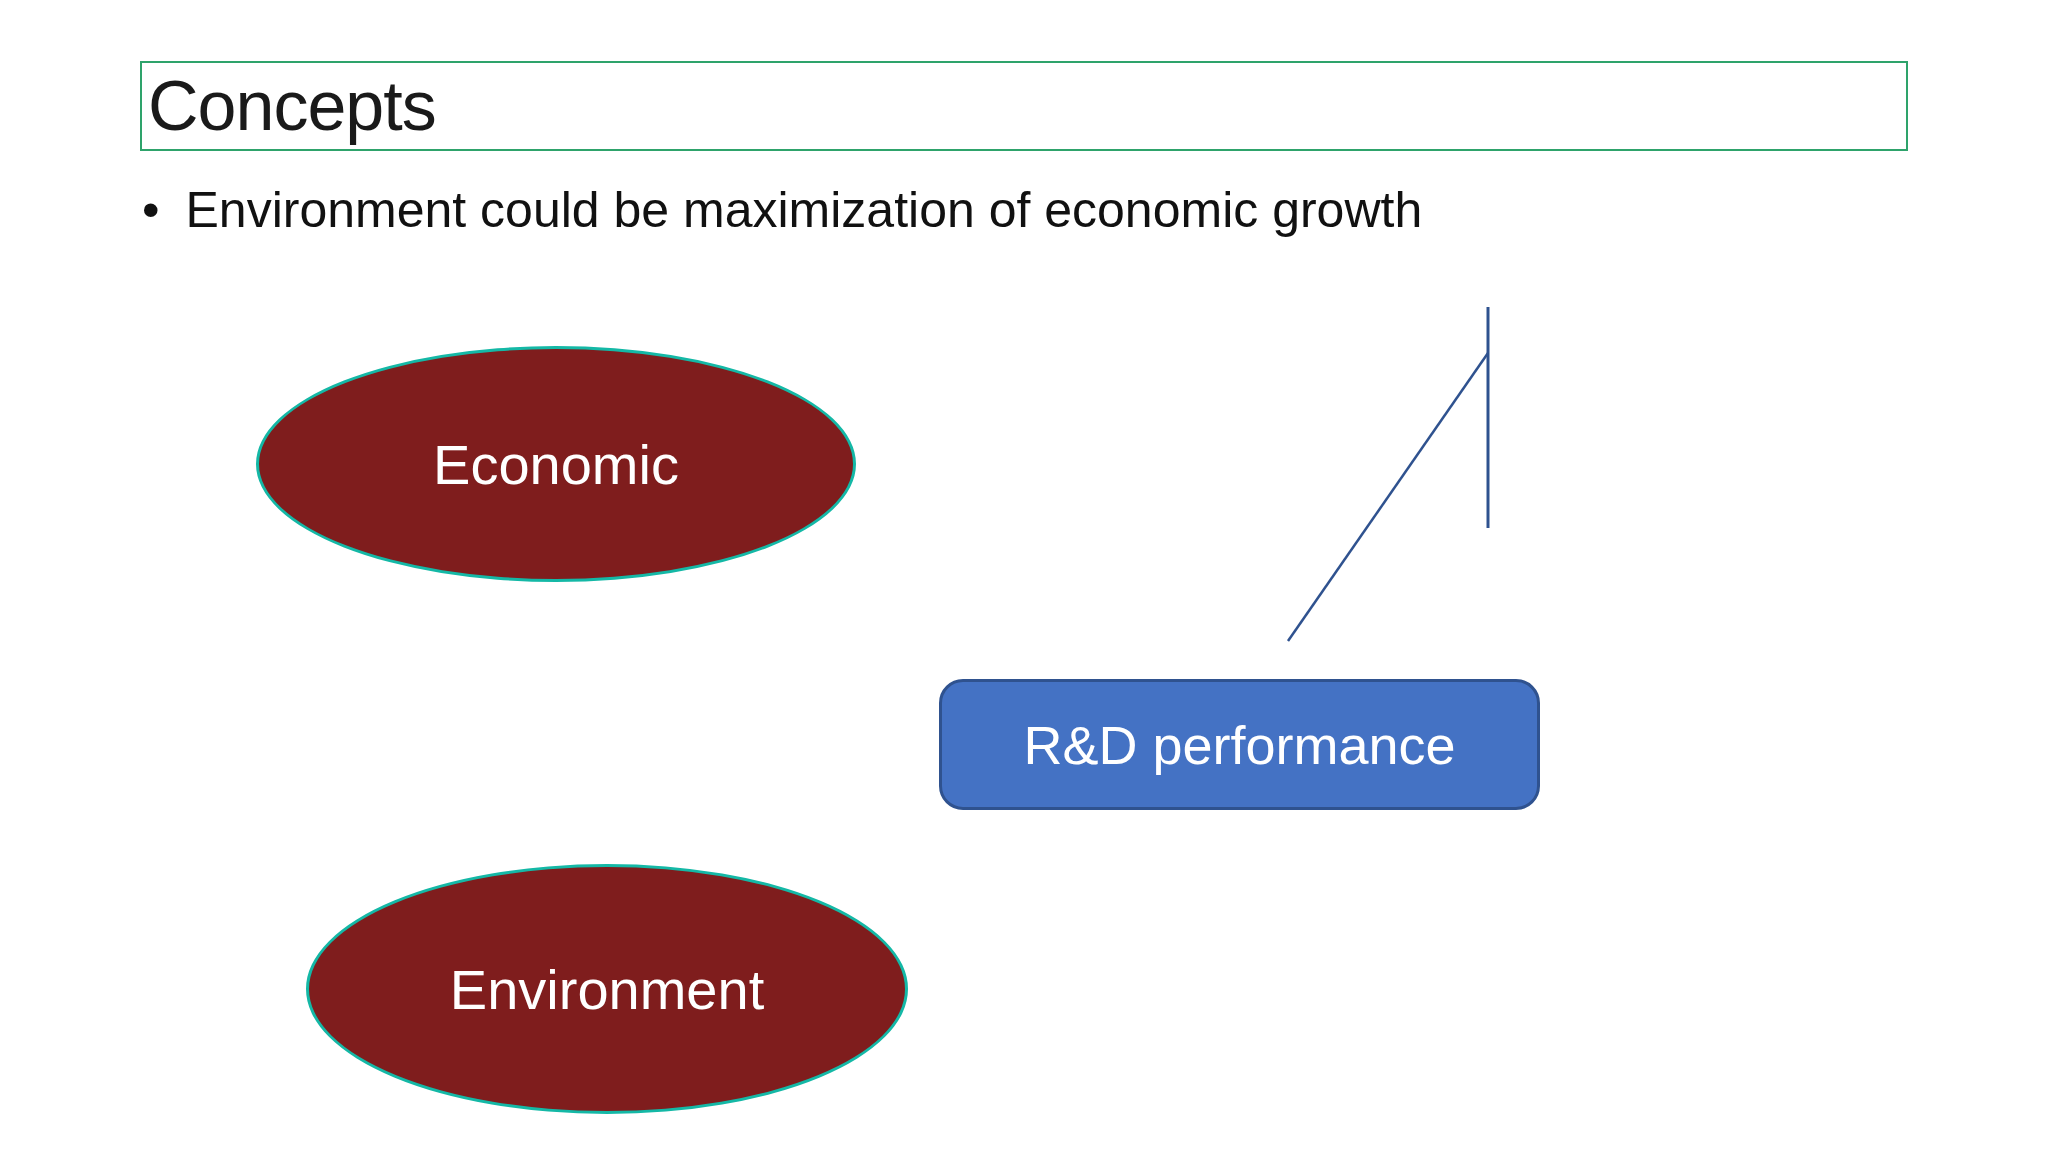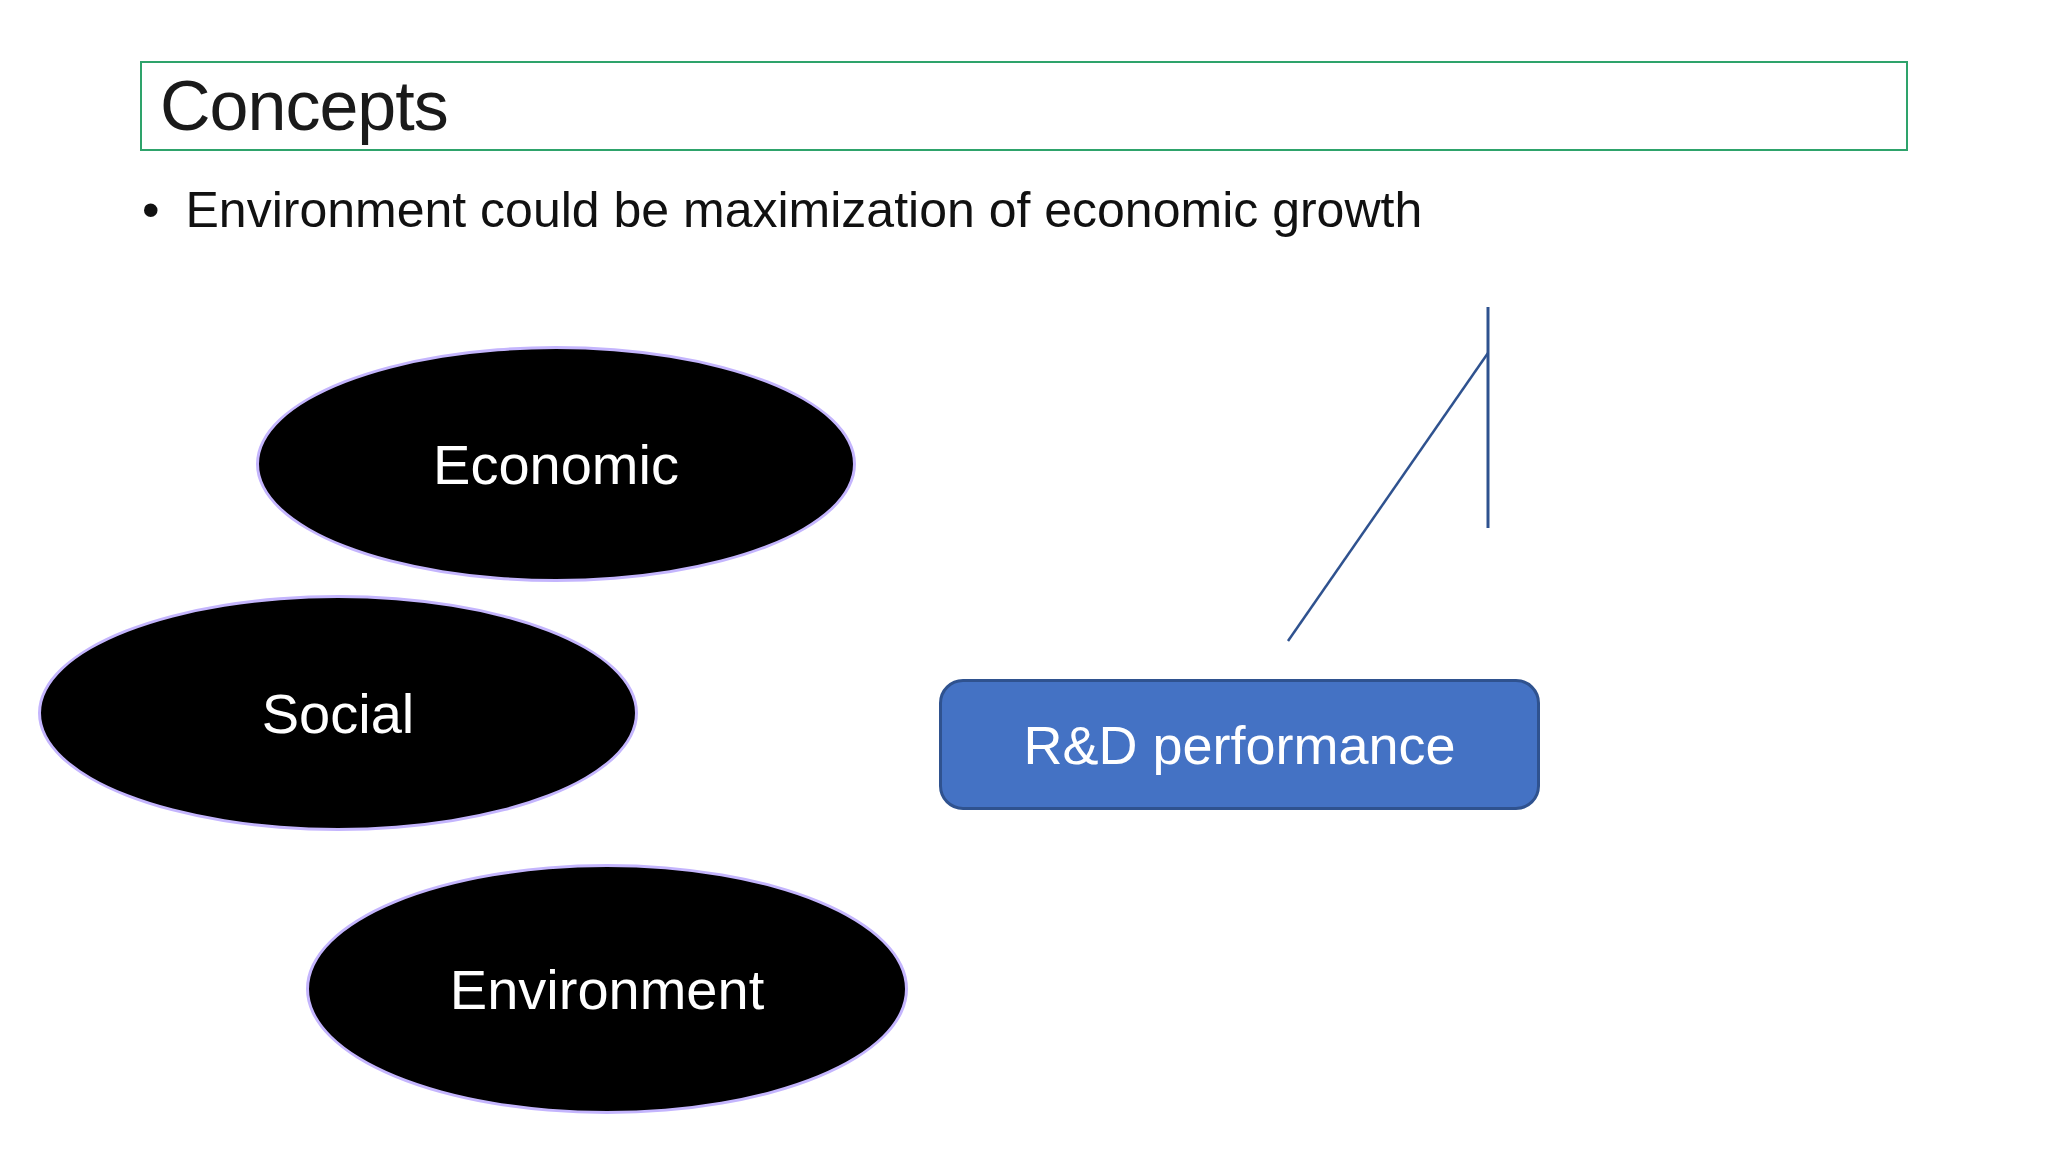--- a/index.html
+++ b/index.html
@@ -15,21 +15,21 @@
 
   
   .title-box {
     position: absolute;
     left: 140px; top: 61px;
     width: 1768px; height: 90px;
     border: 2px solid #2EA36B;
     background: #ffffff;
     display: flex;
     align-items: center;
-    padding-left: 18px;
+    padding-left: 6px;
   }
   .title-text {
     font-size: 70px;
     font-weight: 400;
     color: #1a1a1a;
     letter-spacing: -1px;
   }
 
   
   .bullet-row {
@@ -39,22 +39,22 @@
     align-items: flex-start;
     color: #111111;
     font-size: 50px;
     line-height: 1.2;
   }
   .bullet-marker { margin-right: 26px; }
 
   
   .shape-ellipse {
     position: absolute;
-    background: #000000;
-    border: 3px solid #c4b5fd;
+    background: #7f1d1d;
+    border: 3px solid #14b8a6;
     border-radius: 50%;
     display: flex;
     align-items: center;
     justify-content: center;
     color: #ffffff;
     font-size: 56px;
   }
   #ellipse-economic    { left: 256px; top: 346px; width: 600px; height: 236px; }
   #ellipse-social      { left: 38px;  top: 595px; width: 600px; height: 236px; }
   #ellipse-environment { left: 306px; top: 864px; width: 602px; height: 250px; }
@@ -110,23 +110,20 @@
   </div>
 
   <svg class="connector-svg" width="2048" height="1152" viewBox="0 0 2048 1152">
     <line x1="1488" y1="307" x2="1488" y2="528" stroke="#2F528F" stroke-width="3"></line>
     <line x1="1488" y1="353" x2="1288" y2="641" stroke="#2F528F" stroke-width="2.5"></line>
   </svg>
 
   <div class="shape-ellipse" id="ellipse-economic">
     <span>Economic</span>
   </div>
-  <div class="shape-ellipse" id="ellipse-social">
-    <span>Social</span>
-  </div>
   <div class="shape-ellipse" id="ellipse-environment">
     <span>Environment</span>
   </div>
 
   <div class="process-box">
     <span>R&amp;D performance</span>
   </div>
 
 
 </div>

